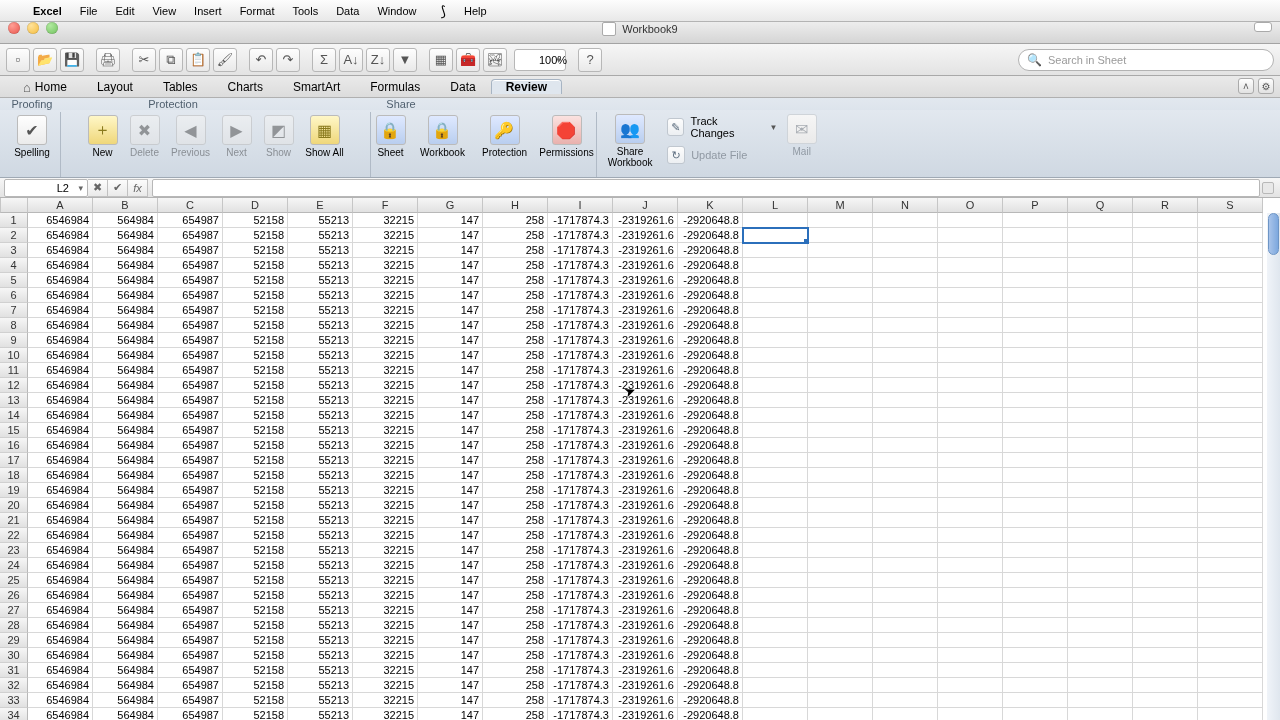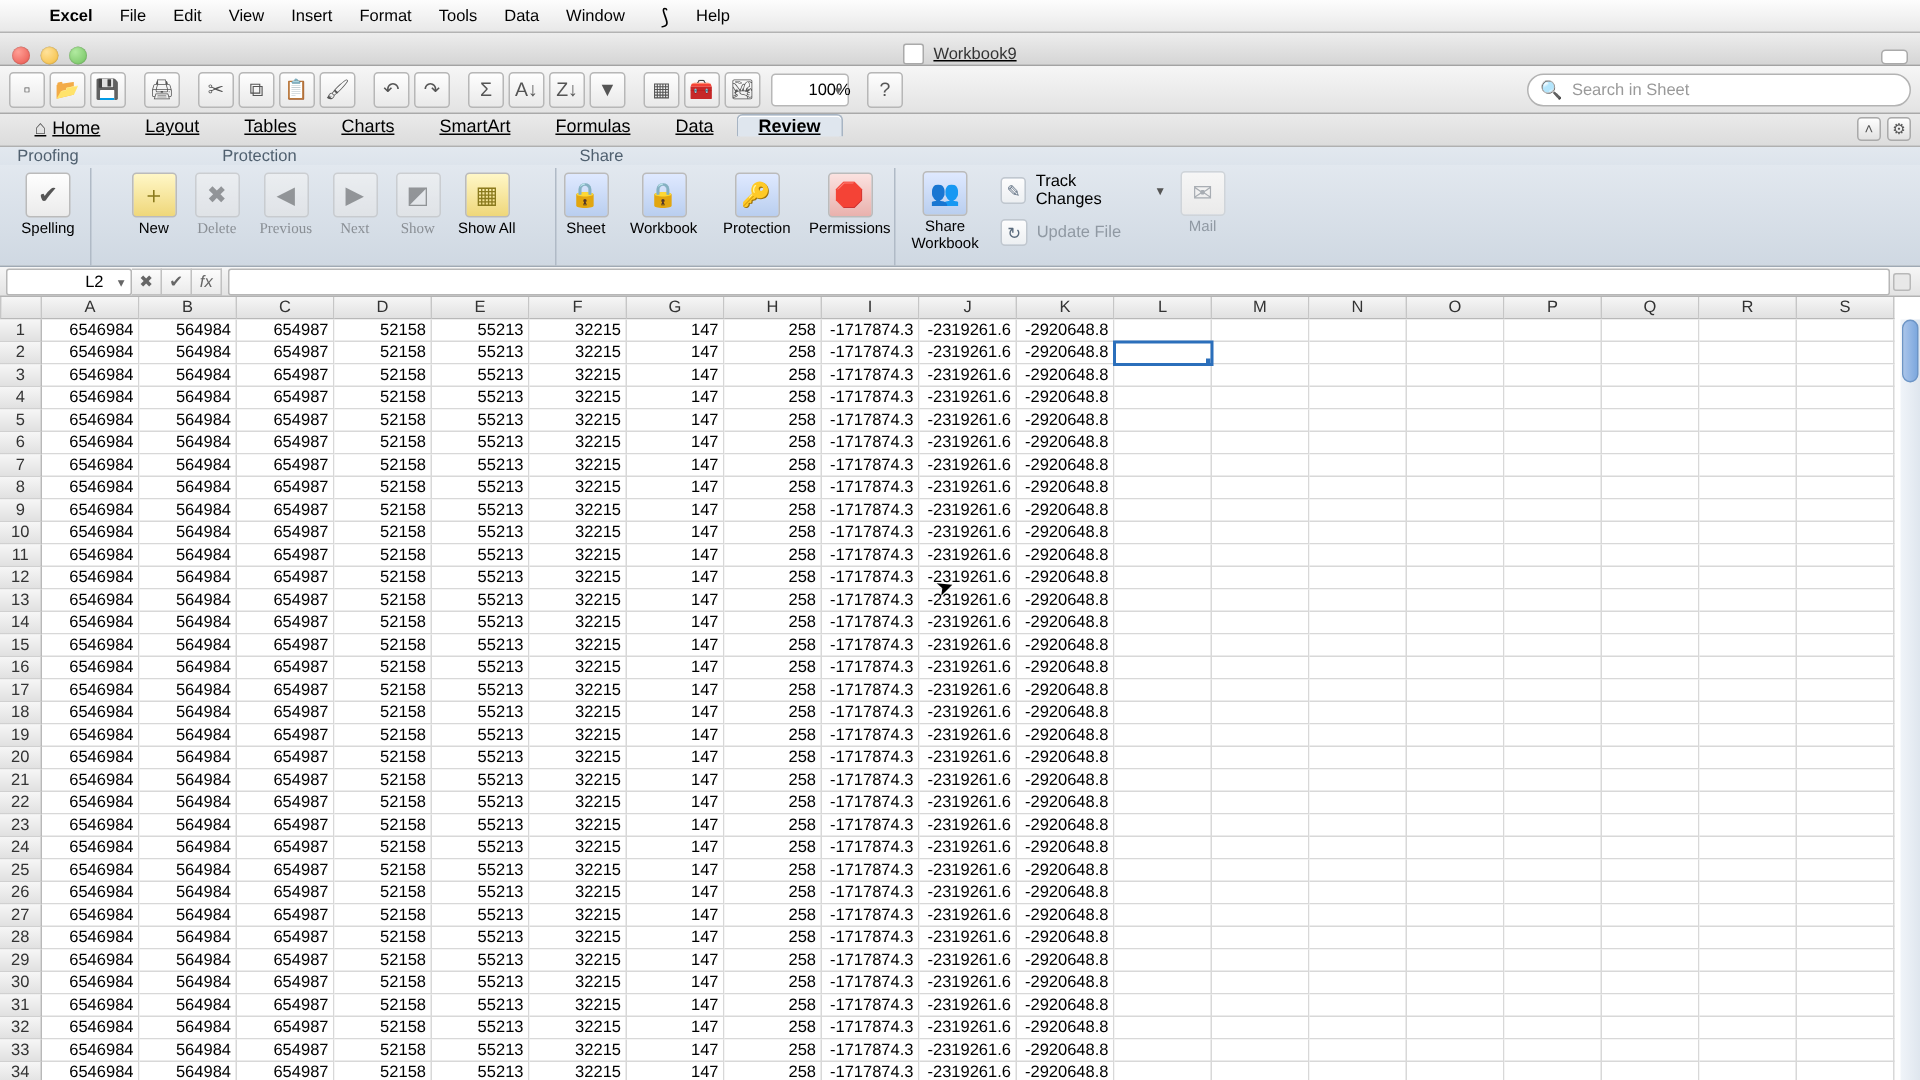--- a/index.html
+++ b/index.html
@@ -6,41 +6,41 @@
 body { width:1280px; height:720px; overflow:hidden; background:#e8e8e8; }
 
 
 .mac-menubar { height:22px; width:100%; background:linear-gradient(#fdfdfd,#e8e8e8); border-bottom:1px solid #b3b3b3; display:flex; align-items:center; padding:0 10px; gap:0; font-size:13px; color:#000; }
 .mac-menubar .apple { font-size:15px; margin-right:14px; }
 .mac-menubar .item { padding:0 9px; line-height:22px; cursor:default; }
 .mac-menubar .item.bold { font-weight:bold; }
 .mac-menubar .spotlight { margin-left:6px; font-size:14px; }
 
 
-.window-title { height:22px; background:linear-gradient(#ededed,#d5d5d5); border-bottom:1px solid #a3a3a3; display:flex; align-items:flex-end; position:relative;text-decoration:underline; }
+.window-title { height:22px; background:linear-gradient(#ededed,#d5d5d5); border-bottom:1px solid #a3a3a3; display:flex; align-items:flex-start; position:relative; }
 .traffic { position:absolute; left:8px; display:flex; gap:7px; }
 .traffic span { width:12px; height:12px; border-radius:50%; display:inline-block; box-shadow:inset 0 0 1px rgba(0,0,0,.4); }
 .tl-close{background:radial-gradient(circle at 35% 30%,#ff9f95,#e8534b);}
 .tl-min{background:radial-gradient(circle at 35% 30%,#ffe29a,#f4bb3a);}
 .tl-max{background:radial-gradient(circle at 35% 30%,#b1eaa0,#6fc05c);}
 .window-title .doc { margin:0 auto; display:flex; align-items:center; gap:6px; font-size:12px; color:#333; }
 .doc-ico { width:14px; height:14px; background:#fff; border:1px solid #aaa; border-radius:2px; position:relative; }
 .window-title .collapse { position:absolute; right:8px; width:18px; height:10px; border:1px solid #aaa; border-radius:3px; background:#fff; }
 
 
 .toolbar { height:32px; background:linear-gradient(#f6f6f6,#e3e3e3); border-bottom:1px solid #a9a9a9; display:flex; align-items:center; padding:0 6px; gap:3px; }
 .tb-btn { width:24px; height:24px; border:1px solid #b7b7b7; border-radius:3px; background:linear-gradient(#fefefe,#e9e9e9); display:flex; align-items:center; justify-content:center; font-size:13px; color:#555; cursor:pointer; }
 .tb-sep { width:6px; }
 .zoom-box { width:52px; height:22px; border:1px solid #b7b7b7; border-radius:3px; background:#fff; font-size:11px; text-align:center; line-height:20px; position:relative; margin-left:4px;padding-left:24px;}
 .zoom-box:after{content:"▾";position:absolute;right:4px;top:0;color:#666;font-size:9px;}
 .search-sheet { margin-left:auto; width:256px; height:22px; border:1px solid #b3b3b3; border-radius:11px; background:#fff; display:flex; align-items:center; padding:0 8px; color:#9a9a9a; font-size:12px; gap:6px;}
 .search-sheet .mag{font-size:12px;color:#7a7a7a;}
 
 
-.ribbon-tabs { height:22px; background:linear-gradient(#eaeaea,#dcdcdc); display:flex; align-items:flex-start; padding-left:8px; border-bottom:1px solid #b0b0b0; position:relative;text-decoration:underline;}
+.ribbon-tabs { height:22px; background:linear-gradient(#eaeaea,#dcdcdc); display:flex; align-items:center; padding-left:8px; border-bottom:1px solid #b0b0b0; position:relative;}
 .rt { display:flex;align-items:center; padding:0 14px; font-size:12px; color:#000; border:1px solid transparent; border-bottom:none; border-radius:4px 4px 0 0; cursor:pointer; }
 .rt.home:before{content:"⌂";margin-right:4px;font-size:13px;color:#555;}
 .rt.active { background:#dfe6ee; border-color:#a7b4c3; font-weight:bold; color:#000; box-shadow:inset 0 1px 0 #fff;}
 .rt-right{position:absolute;right:6px;top:2px;display:flex;gap:4px;}
 .rt-right span{width:16px;height:16px;border:1px solid #aaa;border-radius:3px;background:linear-gradient(#fefefe,#e2e2e2);display:flex;align-items:center;justify-content:center;font-size:10px;color:#555;cursor:pointer;}
 
 
 .ribbon { height:68px; background:linear-gradient(#e2e8ef,#cfd8e2); border-bottom:1px solid #9fa9b4; display:flex; padding:2px 4px 0 4px; position:relative;}
 .group { display:flex; flex-direction:column; align-items:center; padding:0 4px; position:relative; }
 .group + .group { border-left:1px solid #b0bac6; }
@@ -51,21 +51,21 @@
 
 .rbtn { width:48px; display:flex; flex-direction:column; align-items:center; gap:2px; padding:2px 2px 0 2px; border-radius:3px; cursor:pointer;}
 .rbtn .ico { width:30px; height:30px; border:1px solid #bbb; border-radius:3px; background:linear-gradient(#fefefe,#ebebeb); display:flex; align-items:center; justify-content:center; font-size:16px; color:#555; }
 .rbtn .lbl { font-size:10px; color:#000; text-align:center; line-height:11px; min-height:22px; display:flex; align-items:flex-start; justify-content:center;}
 .rbtn.wide{width:60px;}
 .rbtn.small{width:40px;}
 .rbtn .ico.yellow{background:linear-gradient(#fff7c7,#efd77a);color:#8a7a1d;}
 .rbtn .ico.blue{background:linear-gradient(#dfe9ff,#b9ceef);color:#3c5e9e;}
 .rbtn .ico.red{background:linear-gradient(#fbe2e0,#e9b1ad);color:#a33a32;}
 .rbtn.dim .ico{opacity:.55;background:linear-gradient(#f4f4f4,#e6e6e6);}
-.rbtn.dim .lbl{color:#8a8f95;font-family:Liberation Serif, serif;}
+.rbtn.dim .lbl{color:#8a8f95;}
 
 .share-btns { display:flex; flex-direction:column; gap:2px; padding:2px 4px 0 8px;}
 .share-row{display:flex;align-items:center;gap:6px;height:26px;font-size:11px;color:#000;cursor:pointer;}
 .share-row.dim{color:#9099a3;cursor:default;}
 .share-row .sic{width:18px;height:18px;border:1px solid #c0c7cf;border-radius:3px;background:linear-gradient(#fdfdfd,#eceff2);display:flex;align-items:center;justify-content:center;font-size:11px;color:#5a6b7d;}
 .share-row .dd{font-size:8px;color:#555;margin-left:2px;}
 
 .mail-btn{width:42px;display:flex;flex-direction:column;align-items:center;gap:2px;padding-top:2px;color:#9099a3;}
 .mail-btn .ico{width:30px;height:30px;border:1px solid #cfd4d9;border-radius:3px;background:linear-gradient(#f6f6f6,#eaeaea);display:flex;align-items:center;justify-content:center;font-size:16px;color:#a8adb3;}
 .mail-btn .lbl{font-size:10px;}

